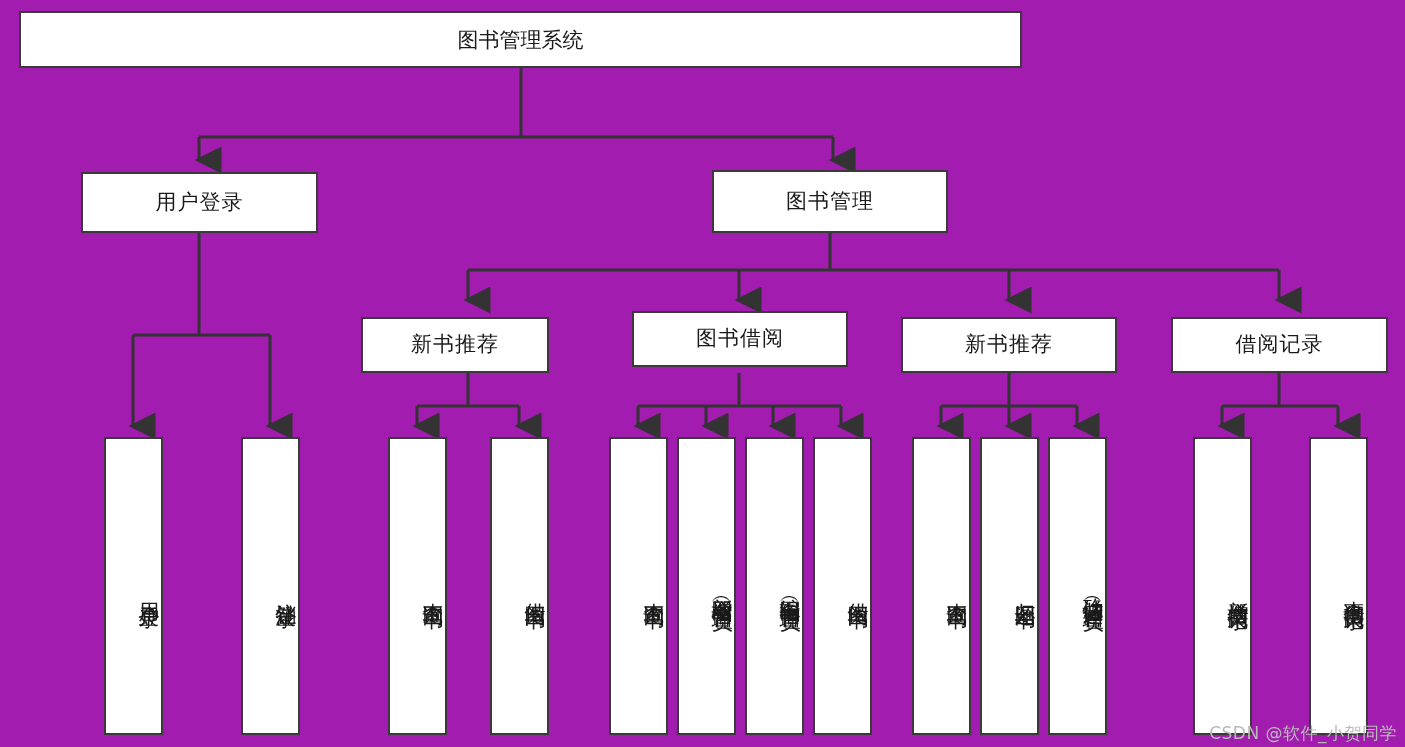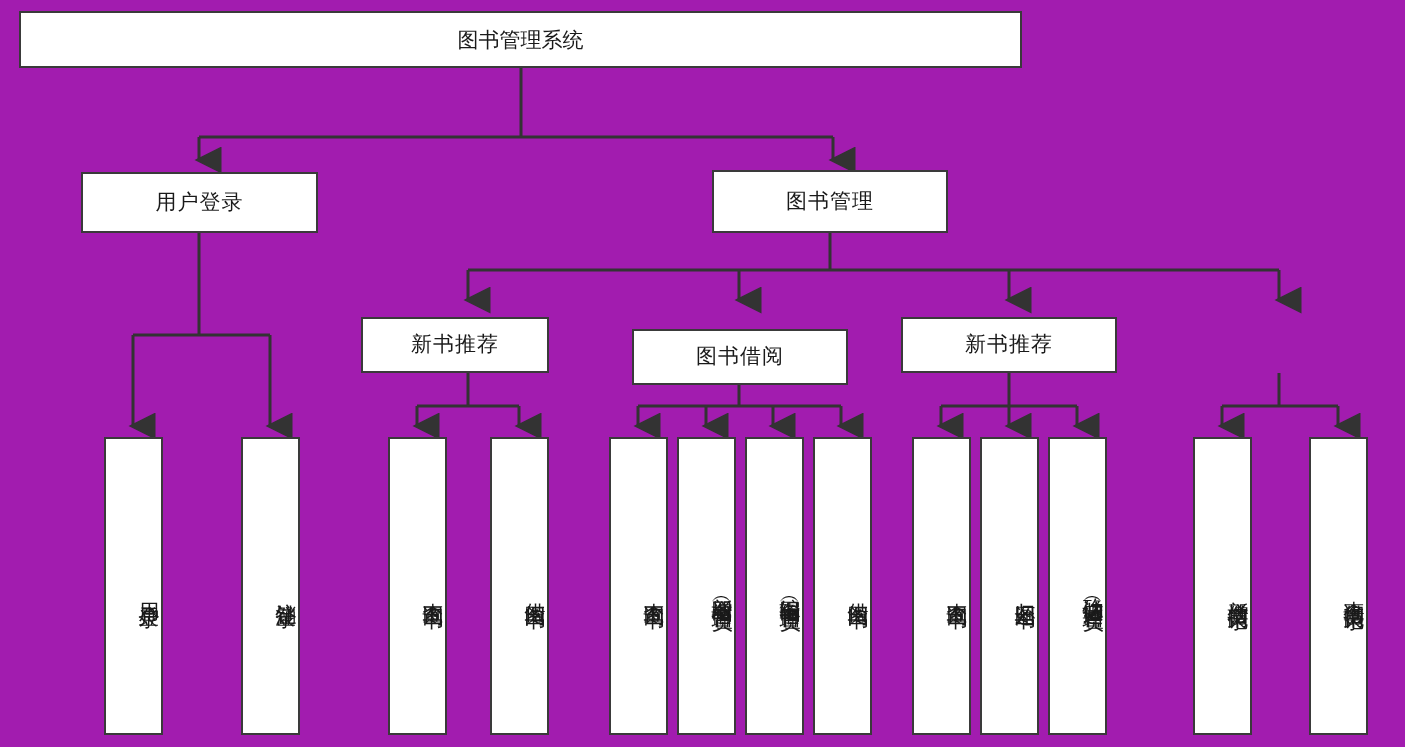--- a/index.html
+++ b/index.html
@@ -132,26 +132,29 @@
   <div class="node horiz" style="left:81px; top:172px; width:237px; height:61px;">
     <span>用户登录</span>
   </div>
   <div class="node horiz" style="left:712px; top:170px; width:236px; height:63px;align-items:center;">
     <span>图书管理</span>
   </div>
 
   <div class="node horiz" style="left:361px; top:317px; width:188px; height:56px;align-items:center;">
     <span>新书推荐</span>
   </div>
-  <div class="node horiz" style="left:632px; top:329px; width:216px; height:56px;text-align:center;">
+  <div class="node horiz" style="left:632px; top:311px; width:216px; height:56px;text-align:center;">
     <span>图书借阅</span>
   </div>
   <div class="node horiz" style="left:901px; top:317px; width:216px; height:56px;">
     <span>新书推荐</span>
   </div>
+  <div class="node horiz" style="left:1171px; top:317px; width:217px; height:56px;">
+    <span>借阅记录</span>
+  </div>
 
   <div class="node vert" style="left:104px; top:437px; width:59px; height:298px;">
     <span class="vtext">用户登录</span>
   </div>
   <div class="node vert" style="left:241px; top:437px; width:59px; height:298px;">
     <span class="vtext">注销登录</span>
   </div>
 
   <div class="node vert" style="left:388px; top:437px; width:59px; height:298px;">
     <span class="vtext">查询图书</span>
@@ -183,14 +186,15 @@
     <span class="vtext">确认归还（管理员）</span>
   </div>
 
   <div class="node vert" style="left:1193px; top:437px; width:59px; height:298px;">
     <span class="vtext">新增借阅记录</span>
   </div>
   <div class="node vert" style="left:1309px; top:437px; width:59px; height:298px;">
     <span class="vtext">查询借阅记录</span>
   </div>
 
+  <div class="watermark">CSDN @软件_小贺同学</div>
 
 </div>
 
 </body></html>

